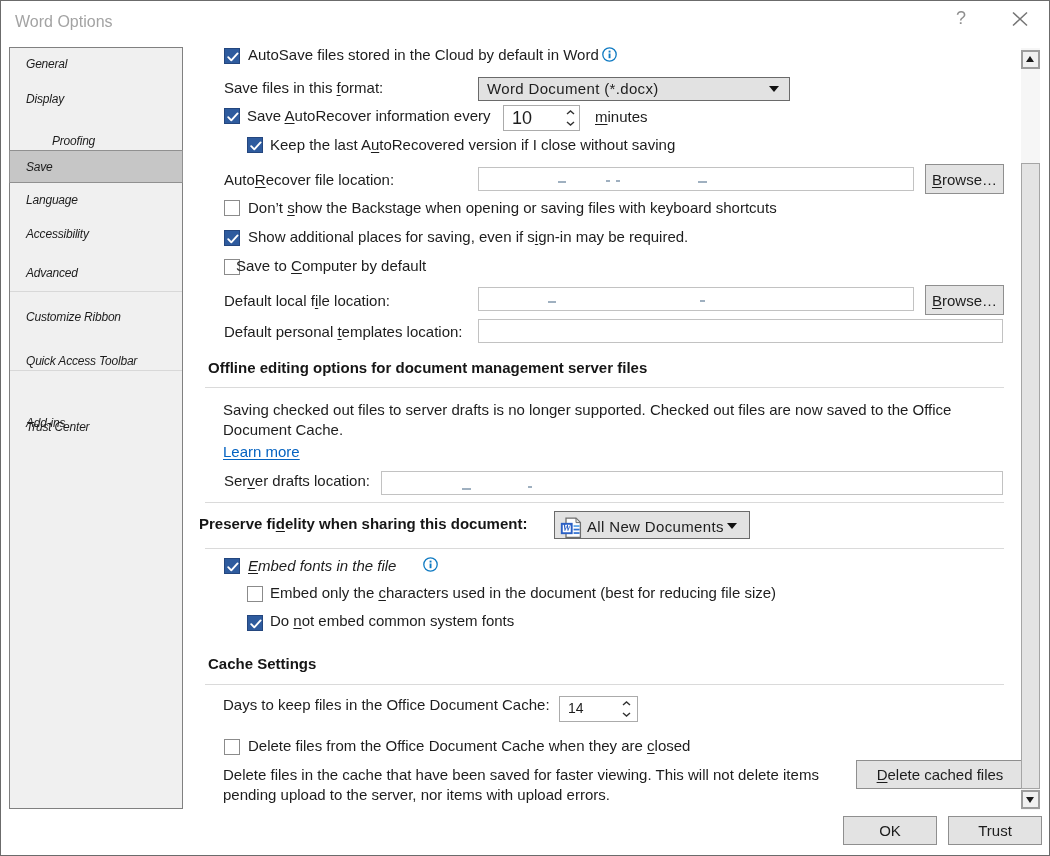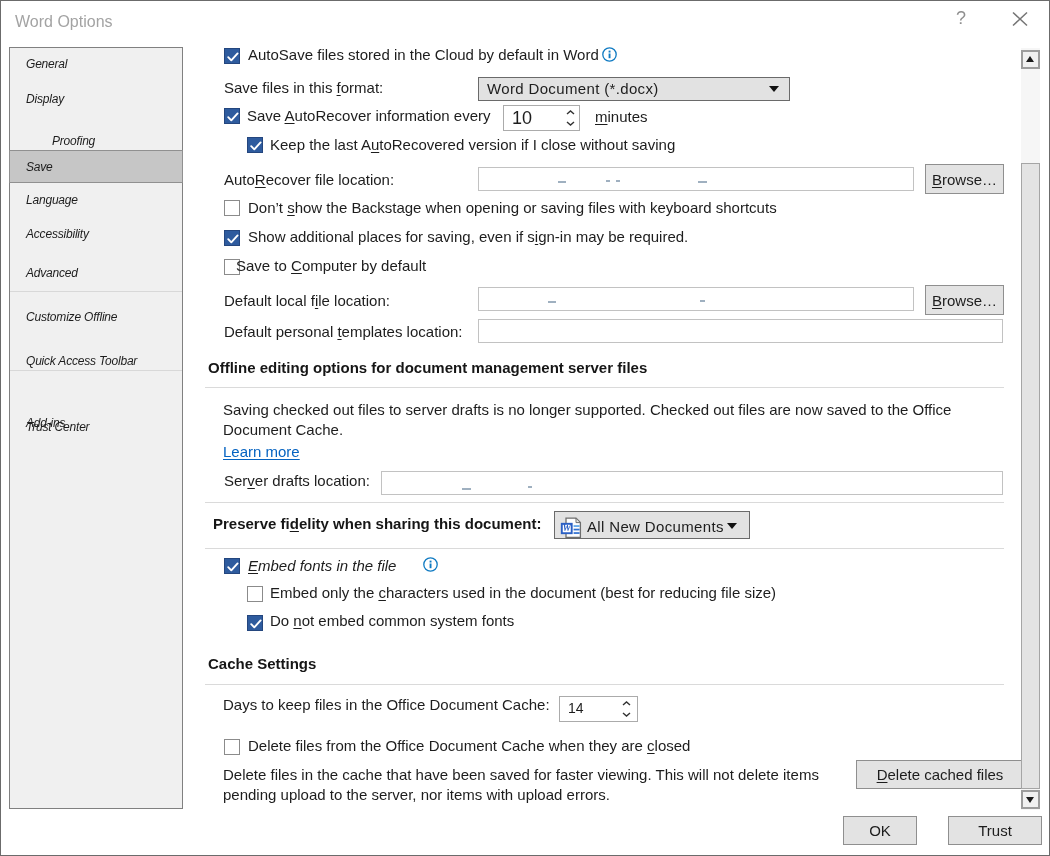--- a/index.html
+++ b/index.html
@@ -33,21 +33,21 @@
 <div style="position:absolute; left:9px; top:47px; width:174px; height:762px; background:#f0f0f0; border:1px solid #808080;"></div>
 <div style="position:absolute; left:9px; top:150px; width:174px; height:33px; background:#c6c6c6; border:1px solid #909090;"></div>
 <div class="item" style="top:54px;">General</div>
 <div class="item" style="top:89px;">Display</div>
 <div class="item" style="top:131px;margin-left:26px;">Proofing</div>
 <div class="item" style="top:157px;">Save</div>
 <div class="item" style="top:190px;">Language</div>
 <div class="item" style="top:224px;">Accessibility</div>
 <div class="item" style="top:263px;">Advanced</div>
 <div class="rule" style="left:10px; top:291px; width:172px; background:#d8d8d8;"></div>
-<div class="item" style="top:307px;">Customize Offline</div>
+<div class="item" style="top:307px;">Customize Ribbon</div>
 <div class="item" style="top:351px;">Quick Access Toolbar</div>
 <div class="rule" style="left:10px; top:370px; width:172px; background:#d8d8d8;"></div>
 <div class="item" style="top:385px;margin-top:28px;">Add-ins</div>
 <div class="item" style="top:417px;">Trust Center</div>
 
 <div class="cbc" style="left:224px; top:48px;">
     <svg width="16" height="16" viewBox="0 0 16 16">
       <path d="M3.2 8.2 L6.3 11.3 L12.6 4.4" stroke="#fff" stroke-width="1.9" fill="none" stroke-linecap="round" stroke-linejoin="round"></path>
     </svg>
   </div>
@@ -121,21 +121,21 @@
 <div class="t b" style="left:208px; top:358px;">Offline editing options for document management server files</div>
 <div class="rule" style="left:205px; top:387px; width:799px;"></div>
 <div class="t" style="left:223px; top:400px; line-height:20.4px; white-space:normal; width:740px;">Saving checked out files to server drafts is no longer supported. Checked out files are now saved to the Office Document Cache.</div>
 <div class="t" style="left:223px; top:442px; color:#0563c1;"><u>Learn more</u></div>
 <div class="t" style="left:224px; top:471px;">Ser<u>v</u>er drafts location:</div>
 <div class="inp" style="left:381px; top:471px; width:622px; height:24px;"></div>
 <div class="dash" style="left:462px; top:488px; width:9px;"></div>
 <div class="dash" style="left:528px; top:486px; width:4px;"></div>
 <div class="rule" style="left:205px; top:502px; width:799px;"></div>
 
-<div class="t b" style="left:213px; top:514px;">Preserve fi<u>d</u>elity when sharing this document:</div>
+<div class="t b" style="left:199px; top:514px;">Preserve fi<u>d</u>elity when sharing this document:</div>
 <div class="dd" style="left:554px; top:511px; width:196px; height:28px;"></div>
 <svg style="position:absolute; left:560px; top:516px;" width="22" height="23" viewBox="0 0 22 23">
   <path d="M6 2.2 L16 2.2 L20.4 6.6 L20.4 21.3 L6 21.3 Z" fill="#fdfdfd" stroke="#6e6e6e" stroke-width="1.3"></path>
   <path d="M16 2.2 L16 6.6 L20.4 6.6 Z" fill="#e8e8e8" stroke="#6e6e6e" stroke-width="1"></path>
   <rect x="1.8" y="7.8" width="9.9" height="9.4" fill="#fff" stroke="#2a5fc4" stroke-width="1.9"></rect>
   <text x="6.8" y="15.4" font-size="9.5" font-weight="bold" font-style="italic" fill="#2a5fc4" text-anchor="middle" font-family="Liberation Serif">W</text>
   <rect x="13.6" y="9.2" width="6" height="1.7" fill="#58a1e8"></rect>
   <rect x="13.6" y="12.7" width="6" height="1.7" fill="#2f6fd0"></rect>
   <rect x="13.6" y="16.2" width="6" height="1.7" fill="#2f6fd0"></rect>
 </svg>
@@ -179,14 +179,14 @@
     <span><u>D</u>elete cached files</span>
   </div>
 
 <div style="position:absolute; left:1021px; top:48px; width:19px; height:762px; background:#f6f6f6;"></div>
 <div style="position:absolute; left:1021px; top:50px; width:19px; height:19px; background:#f0f0f0; border:2px solid #9c9c9c;"></div>
 <div style="position:absolute; left:1026px; top:56px; width:0; height:0; border-left:4.5px solid transparent; border-right:4.5px solid transparent; border-bottom:6px solid #1a1a1a;"></div>
 <div style="position:absolute; left:1021px; top:163px; width:19px; height:626px; background:#e3e3e3; border:1px solid #a5a5a5;"></div>
 <div style="position:absolute; left:1021px; top:790px; width:19px; height:19px; background:#f0f0f0; border:2px solid #9c9c9c;"></div>
 <div style="position:absolute; left:1026px; top:797px; width:0; height:0; border-left:4.5px solid transparent; border-right:4.5px solid transparent; border-top:6px solid #1a1a1a;"></div>
 
-<div class="btn" style="left:843px; top:816px; width:74px; height:29px;">OK</div>
+<div class="btn" style="left:843px; top:816px; width:94px; height:29px;">OK</div>
 <div class="btn" style="left:948px; top:816px; width:94px; height:29px;">Trust</div>
 
 </body></html>

